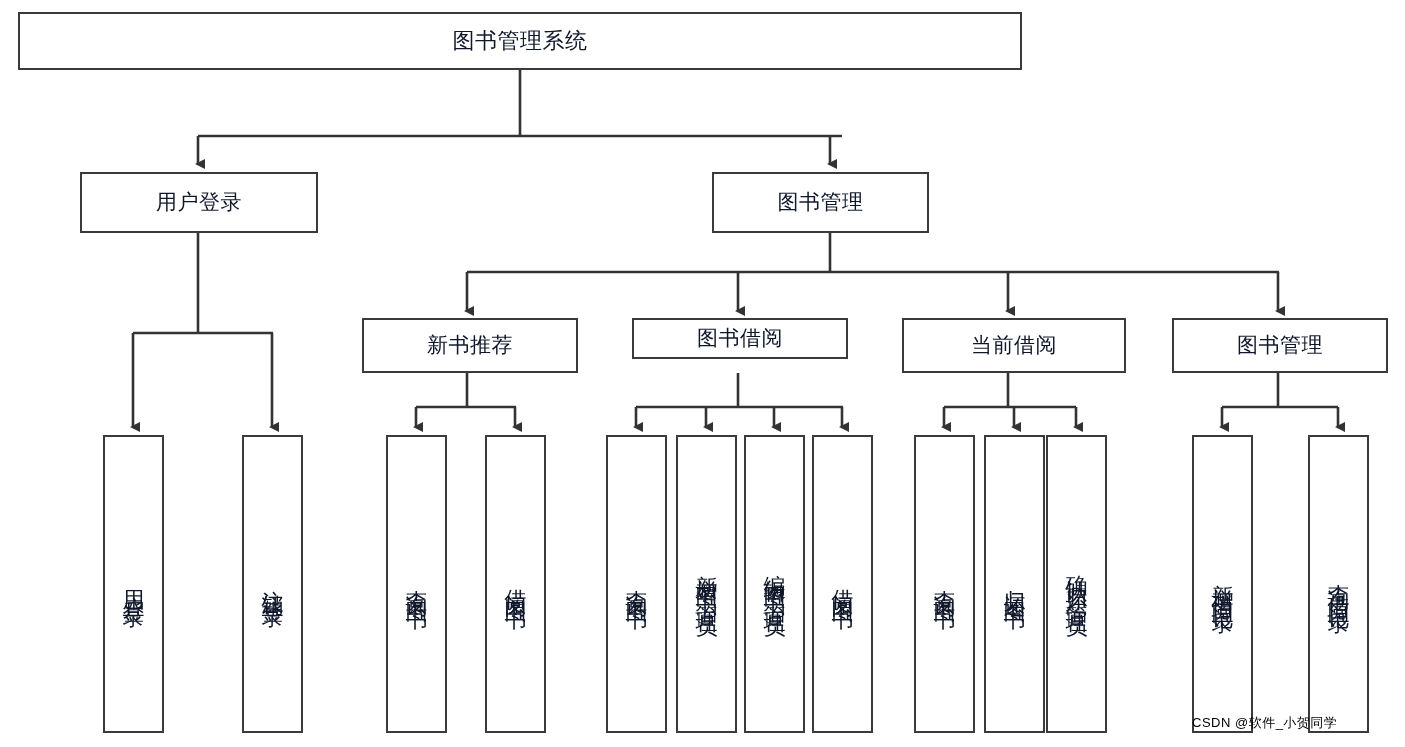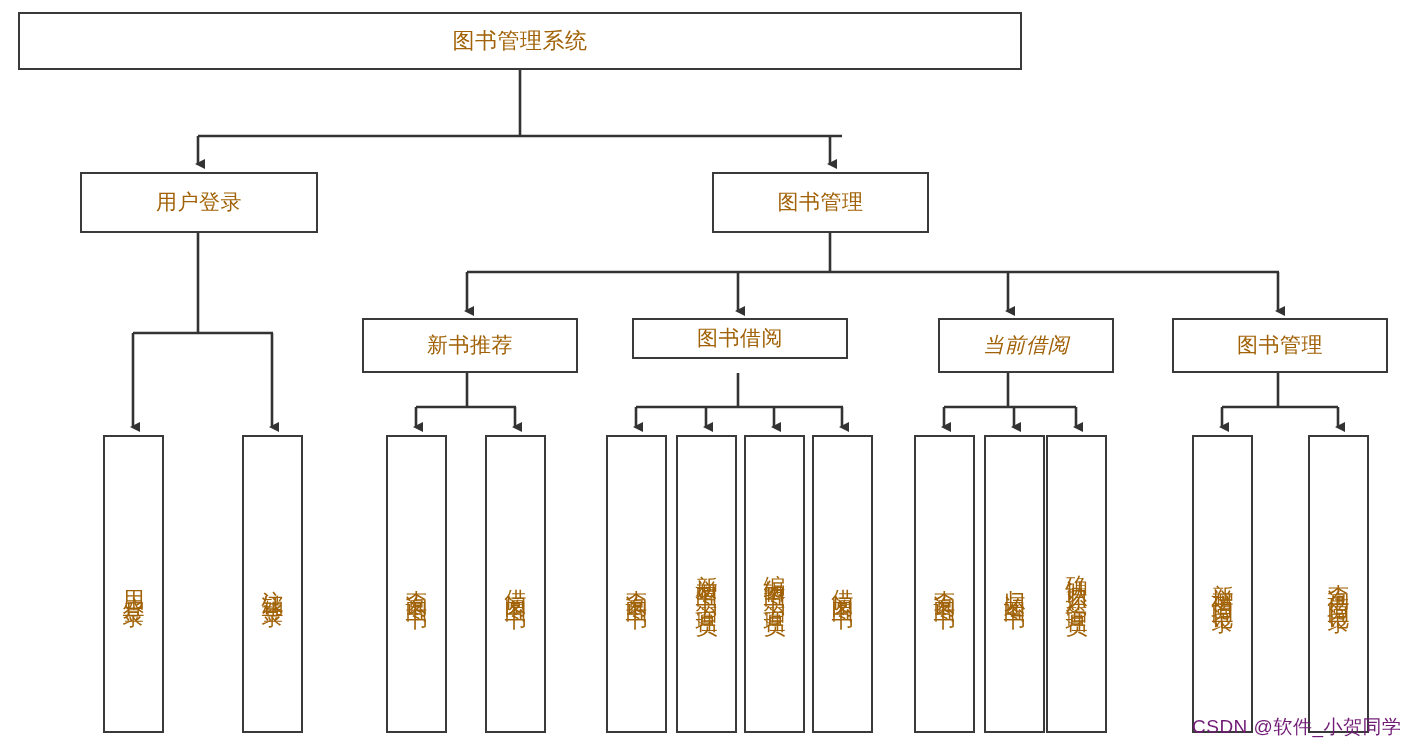--- a/index.html
+++ b/index.html
@@ -26,21 +26,21 @@
     pointer-events: none;
   }
   .node {
     position: absolute;
     box-sizing: border-box;
     border: 2px solid #3a3a3a;
     background: #ffffff;
     display: flex;
     align-items: center;
     justify-content: center;
-    color: #a16207;
+    color: #0f172a;
   }
   .node .lbl {
     display: block;
     text-align: center;
     line-height: 1.18;
     letter-spacing: 0.5px;
   }
   .node.horiz .lbl {
     writing-mode: horizontal-tb;
     font-size: 21px;
@@ -52,22 +52,22 @@
     writing-mode: vertical-rl;
     text-orientation: upright;
     font-size: 22px;
     letter-spacing: 6px;
     line-height: 1;
     max-height: 100%;
   }
   #root-node .lbl { font-size: 22px; }
   .watermark {
     position: absolute;
-    color: #701a75;
-    font-size: 19px;
+    color: #000000;
+    font-size: 13px;
     white-space: nowrap;
     letter-spacing: 0.5px;
     text-align: center;
   }
 </style>
 </head>
 <body>
 
 <div id="canvas">
 
@@ -131,21 +131,21 @@
   <div class="node horiz" style="left:712px; top:172px; width:217px; height:61px;">
     <span class="lbl">图书管理</span>
   </div>
 
   <div class="node horiz" style="left:362px; top:318px; width:216px; height:55px;">
     <span class="lbl">新书推荐</span>
   </div>
   <div class="node horiz" style="left:632px; top:318px; width:216px; height:41px;">
     <span class="lbl">图书借阅</span>
   </div>
-  <div class="node horiz" style="left:938px; top:318px; width:176px; height:55px;font-style:italic;">
+  <div class="node horiz" style="left:902px; top:318px; width:224px; height:55px;">
     <span class="lbl">当前借阅</span>
   </div>
   <div class="node horiz" style="left:1172px; top:318px; width:216px; height:55px;">
     <span class="lbl">图书管理</span>
   </div>
 
   <div class="node vert" style="left:103px; top:435px; width:61px; height:298px;">
     <span class="lbl">用户登录</span>
   </div>
   <div class="node vert" style="left:242px; top:435px; width:61px; height:298px;">

